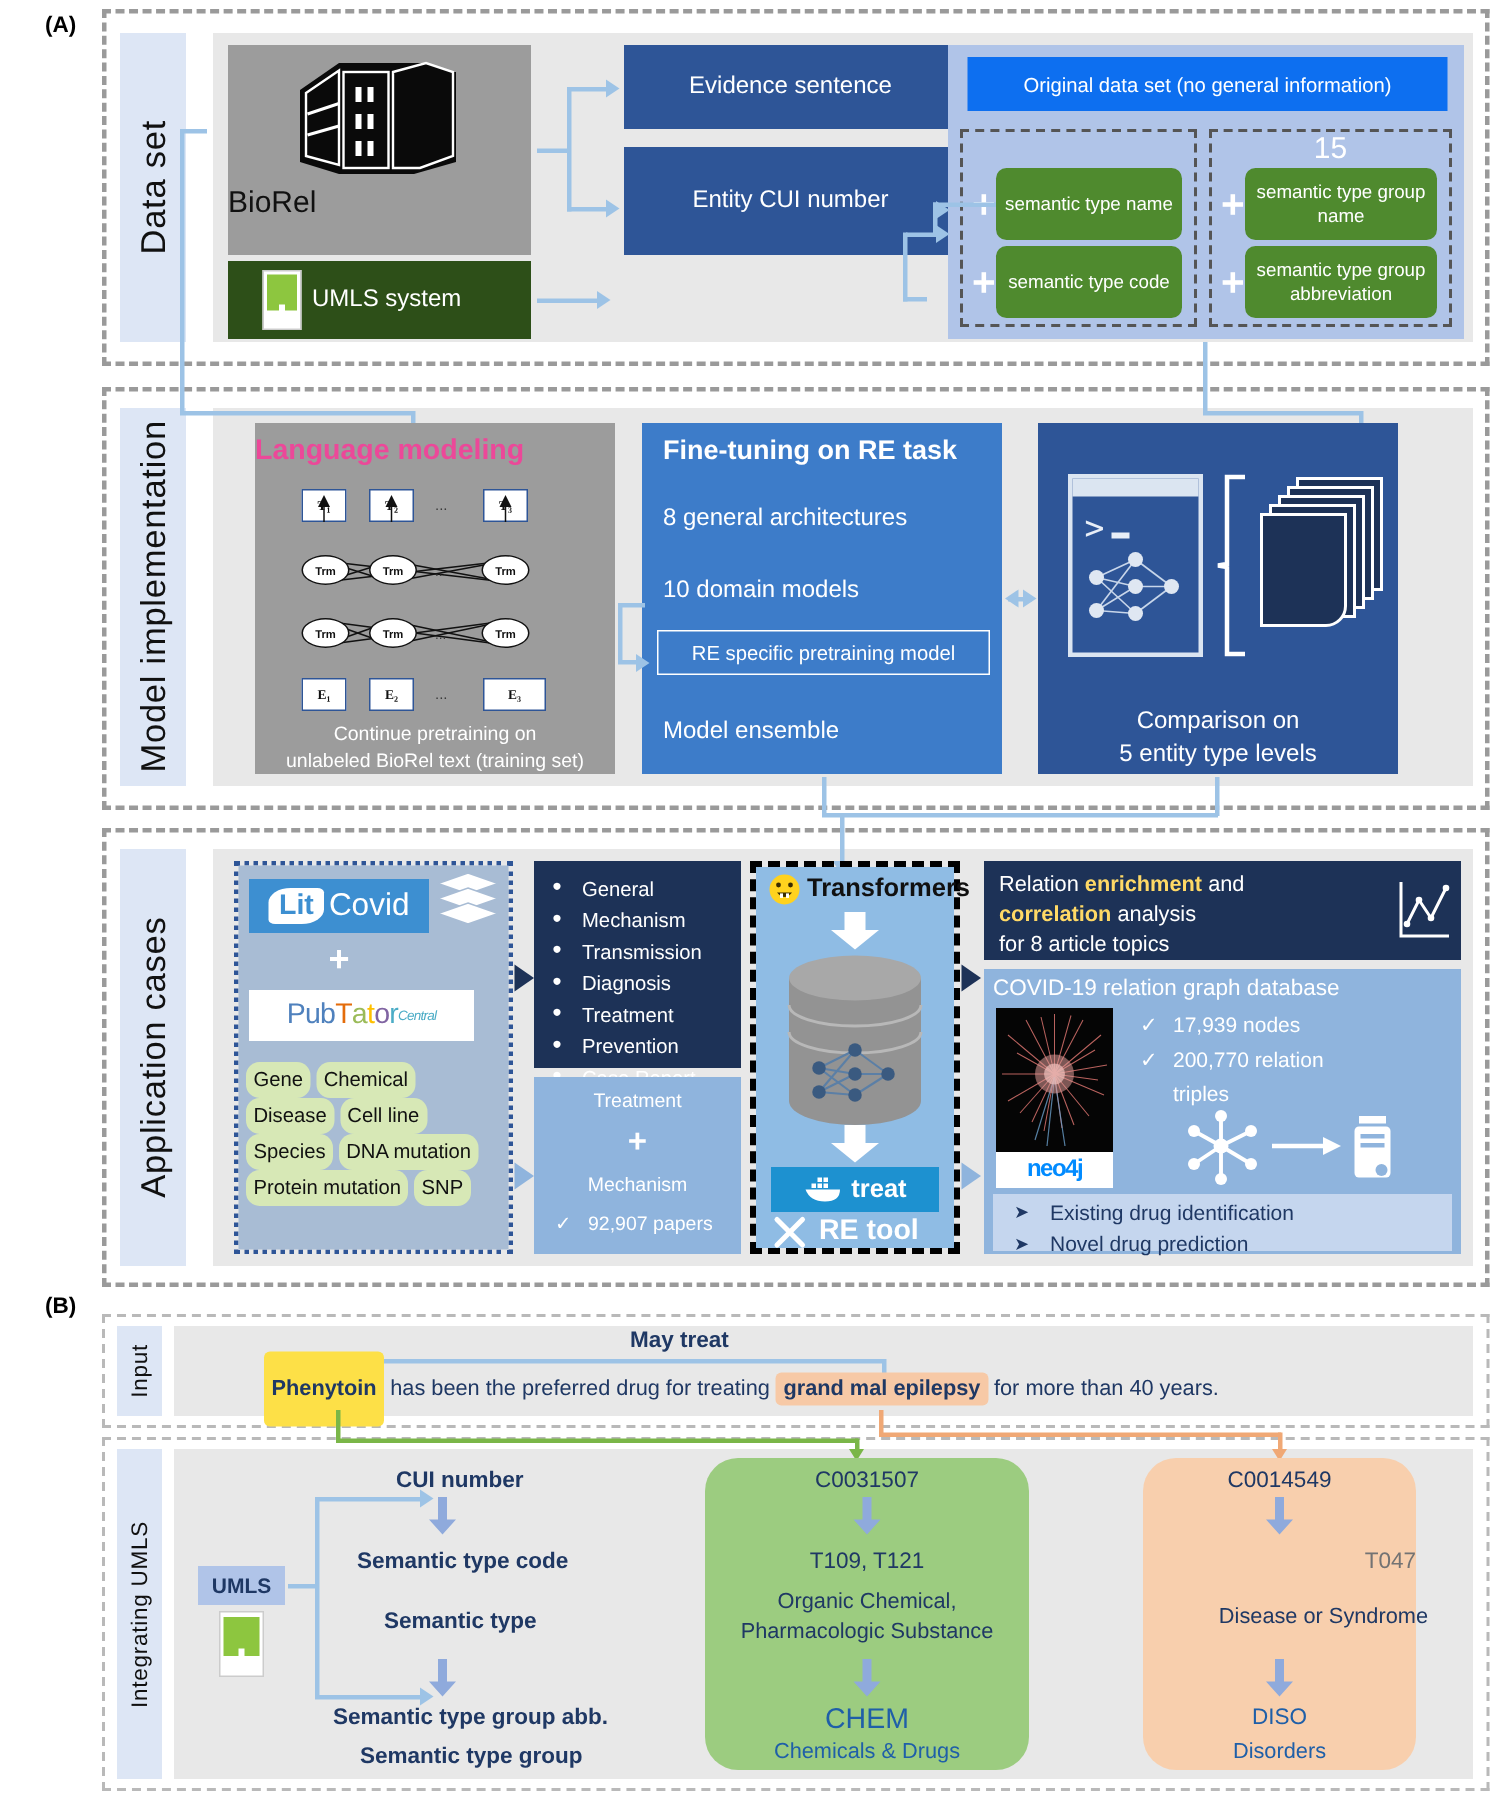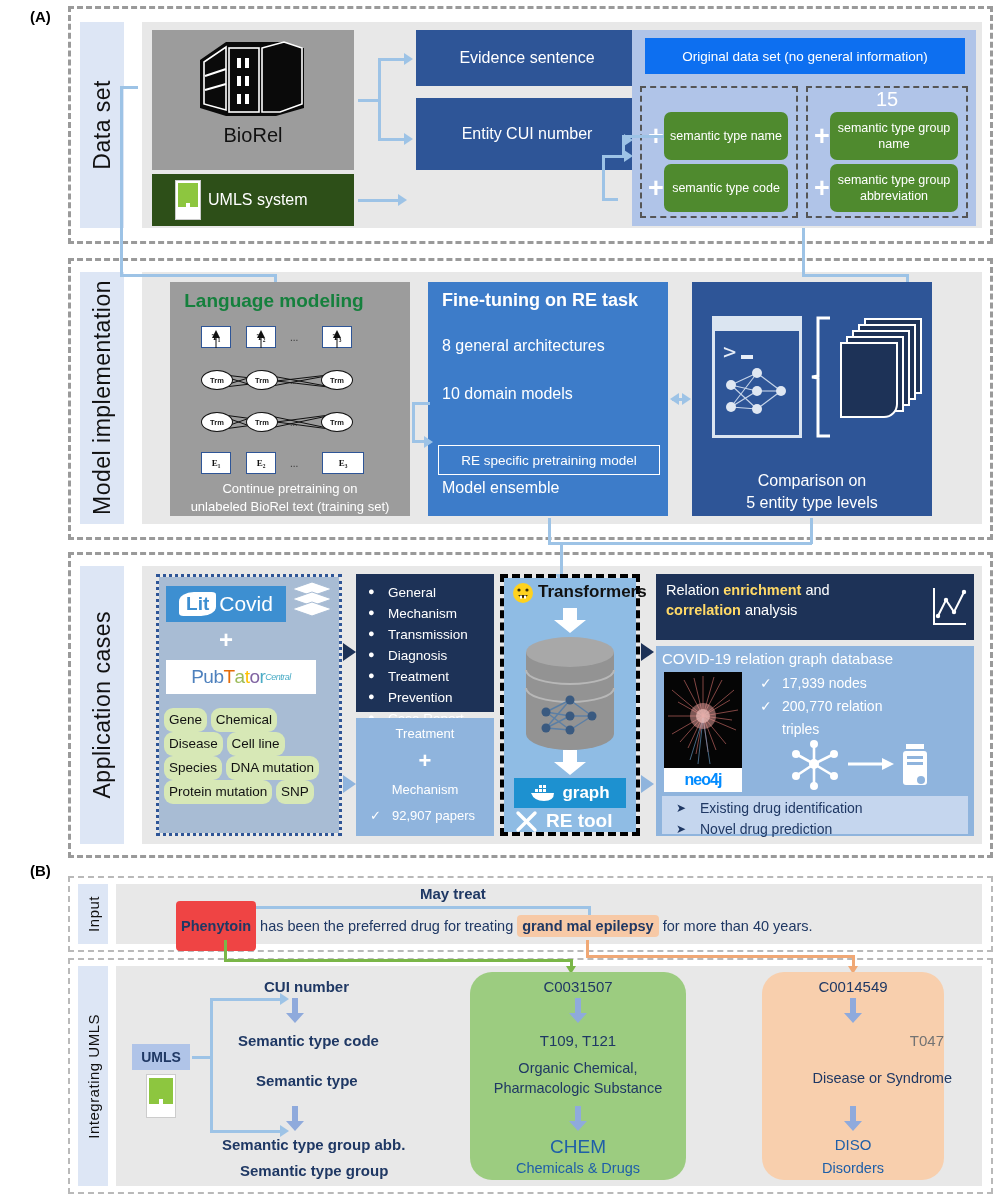--- a/index.html
+++ b/index.html
@@ -79,21 +79,21 @@
   .chklist div { position:relative; padding-left:22px; }
   .chklist div::before { content:"\2713"; position:absolute; left:0; top:0; }
   .chklist div.cont::before { content:""; }
 
   .arrlist { position:absolute; color:#1f3864; font-size:14px; line-height:21px; }
   .arrlist div { position:relative; padding-left:24px; }
   .arrlist div::before { content:"\27A4"; position:absolute; left:0; top:0;
     font-size:12px; }
 
   
-  .hl-green { background:#ef4444; border-radius:4px; padding:17px 5px;
+  .hl-green { background:#fde047; border-radius:4px; padding:17px 5px;
     color:#1f3864; font-weight:bold; }
   .hl-orange{ background:#f7c9a6; border-radius:4px; padding:3px 5px;
     color:#1f3864; font-weight:bold; }
 
   
   .pillwrap { position:absolute; font-size:13.5px; color:#111; line-height:19px; }
   .pill { background:#d7e8b6; border-radius:9px; padding:1px 5px;
     display:inline-block; }
 
   
@@ -171,21 +171,21 @@
     <line x1="9" y1="52" x2="30" y2="46" stroke="#fff" stroke-width="2.2"></line>
     <rect x="33" y="10" width="30" height="64" fill="#0a0a0a" stroke="#fff" stroke-width="1.6"></rect>
     <rect x="41" y="20" width="4" height="10" fill="#fff"></rect>
       <rect x="49" y="20" width="4" height="10" fill="#fff"></rect>
     <rect x="41" y="38" width="4" height="10" fill="#fff"></rect>
       <rect x="49" y="38" width="4" height="10" fill="#fff"></rect>
     <rect x="41" y="56" width="4" height="10" fill="#fff"></rect>
       <rect x="49" y="56" width="4" height="10" fill="#fff"></rect>
     <polygon points="66,10 88,4 106,10 106,66 84,74 66,74" fill="#0a0a0a" stroke="#fff" stroke-width="1.6"></polygon>
   </svg>
-  <div class="t" style="left:152px;top:124px;width:202px;text-align:center;font-size:20px;color:#111;">BioRel</div>
+  <div class="t" style="left:152px;top:124px;width:202px;font-size:20px;color:#111;">BioRel</div>
 
   <div class="bx bx-dgreen" style="left:152px;top:174px;width:202px;height:52px;"></div>
   <div class="treeicon" style="left:175px;top:180px;width:26px;height:40px;">
     <div class="canopy"></div>
       <div class="trunk"></div>
   </div>
   <div class="t" style="left:208px;top:191px;font-size:16px;color:#fff;">UMLS system</div>
 
   <div class="ar" style="left:358px;top:99px;width:22px;height:3px;"></div>
   <div class="ar" style="left:378px;top:59px;width:3px;height:82px;"></div>
@@ -253,21 +253,21 @@
   <div class="ar" style="left:120px;top:274px;width:156px;height:3px;"></div>
   <div class="ar" style="left:274px;top:274px;width:3px;height:24px;"></div>
   <div class="arh arh-d" style="left:269px;top:296px;"></div>
 
   <div class="ar" style="left:802px;top:228px;width:3px;height:48px;"></div>
   <div class="ar" style="left:802px;top:274px;width:106px;height:3px;"></div>
   <div class="ar" style="left:906px;top:274px;width:3px;height:26px;"></div>
   <div class="arh arh-d" style="left:901px;top:298px;"></div>
 
   <div class="bx bx-gray" style="left:170px;top:282px;width:240px;height:234px;"></div>
-  <div class="t" style="left:170px;top:290px;width:208px;text-align:center;font-size:19px;font-weight:bold;color:#15803d;">Language modeling</div>
+  <div class="t" style="left:170px;top:290px;width:208px;font-size:19px;font-weight:bold;color:#ec4899;">Language modeling</div>
 
   <div class="bnode" style="left:201px;top:326px;width:30px;height:22px;">T₁</div>
   <div class="bnode" style="left:246px;top:326px;width:30px;height:22px;">T₂</div>
   <div class="t" style="left:290px;top:332px;font-size:10px;color:#3a3a3a;">...</div>
   <div class="bnode" style="left:322px;top:326px;width:30px;height:22px;">T₃</div>
 
   <svg style="position:absolute;left:170px;top:282px;" width="240" height="234">
     <g stroke="#111" stroke-width="1" fill="none">
       <line x1="46" y1="66" x2="46" y2="50"></line>
         <line x1="91" y1="66" x2="91" y2="50"></line>
@@ -321,21 +321,21 @@
 
   <div class="t" style="left:170px;top:480px;width:240px;text-align:center;font-size:13px;color:#fff;line-height:18px;">
     <div>Continue pretraining on</div>
     <div>unlabeled BioRel text (training set)</div>
   </div>
 
   <div class="bx bx-midblue" style="left:428px;top:282px;width:240px;height:234px;"></div>
   <div class="t" style="left:442px;top:290px;font-size:18px;font-weight:bold;color:#fff;">Fine-tuning on RE task</div>
   <div class="t" style="left:442px;top:337px;font-size:16px;color:#fff;">8 general architectures</div>
   <div class="t" style="left:442px;top:385px;font-size:16px;color:#fff;">10 domain models</div>
-  <div class="bx" style="left:438px;top:445px;width:222px;height:30px;border:1.5px solid #fff;font-size:13.5px;">RE specific pretraining model</div>
+  <div class="bx" style="left:438px;top:420px;width:222px;height:30px;border:1.5px solid #fff;font-size:13.5px;">RE specific pretraining model</div>
   <div class="t" style="left:442px;top:479px;font-size:16px;color:#fff;">Model ensemble</div>
 
   <div class="ar" style="left:412px;top:402px;width:3px;height:40px;"></div>
   <div class="ar" style="left:412px;top:402px;width:18px;height:3px;"></div>
   <div class="ar" style="left:412px;top:440px;width:14px;height:3px;"></div>
   <div class="arh arh-r" style="left:424px;top:436px;"></div>
 
   <div class="bx bx-darkblue" style="left:692px;top:282px;width:240px;height:234px;background:#2e5597;"></div>
 
   <div class="term" style="left:712px;top:316px;width:90px;height:122px;">
@@ -519,21 +519,21 @@
     <svg width="28" height="22" viewBox="0 0 28 22">
       <g fill="#fff">
         <rect x="5" y="7" width="3" height="3"></rect>
           <rect x="9" y="7" width="3" height="3"></rect>
         <rect x="13" y="7" width="3" height="3"></rect>
           <rect x="9" y="3" width="3" height="3"></rect>
         <rect x="13" y="3" width="3" height="3"></rect>
         <path d="M1 11 L24 11 Q24 19 14 19 Q4 19 1 11 Z"></path>
       </g>
     </svg>
-    <span style="color:#fff;font-size:17px;font-weight:bold;">graph</span>
+    <span style="color:#fff;font-size:17px;font-weight:bold;">treat</span>
   </div>
 
   <svg style="position:absolute;left:514px;top:810px;" width="26" height="24" viewBox="0 0 26 24">
     <g stroke="#fff" stroke-width="3.4" fill="none" stroke-linecap="round">
       <line x1="4" y1="3" x2="21" y2="20"></line>
         <line x1="21" y1="3" x2="4" y2="20"></line>
     </g>
   </svg>
   <div class="t" style="left:546px;top:810px;font-size:19px;font-weight:bold;color:#fff;">RE tool</div>
 
@@ -541,20 +541,21 @@
   <div class="gray-arh-r" style="left:641px;top:775px;"></div>
 
   <div class="bx bx-navy" style="left:656px;top:574px;width:318px;height:66px;justify-content:flex-start;"></div>
   <div class="t" style="left:666px;top:580px;width:250px;font-size:14.5px;color:#fff;line-height:20px;text-align:left;">
     <div>
       <span>Relation </span><span style="color:#ffd966;font-weight:bold;">enrichment</span><span> and</span>
     </div>
     <div>
       <span style="color:#ffd966;font-weight:bold;">correlation</span><span> analysis</span>
     </div>
+    <div>for 8 article topics</div>
   </div>
   <svg style="position:absolute;left:930px;top:586px;" width="38" height="42" viewBox="0 0 38 42">
     <path d="M4 2 L4 38 L36 38" stroke="#fff" stroke-width="2" fill="none"></path>
     <polyline points="8,30 16,14 24,26 34,6" stroke="#fff" stroke-width="2" fill="none"></polyline>
     <circle cx="8" cy="30" r="2.2" fill="#fff"></circle>
       <circle cx="16" cy="14" r="2.2" fill="#fff"></circle>
     <circle cx="24" cy="26" r="2.2" fill="#fff"></circle>
       <circle cx="34" cy="6" r="2.2" fill="#fff"></circle>
   </svg>
 

